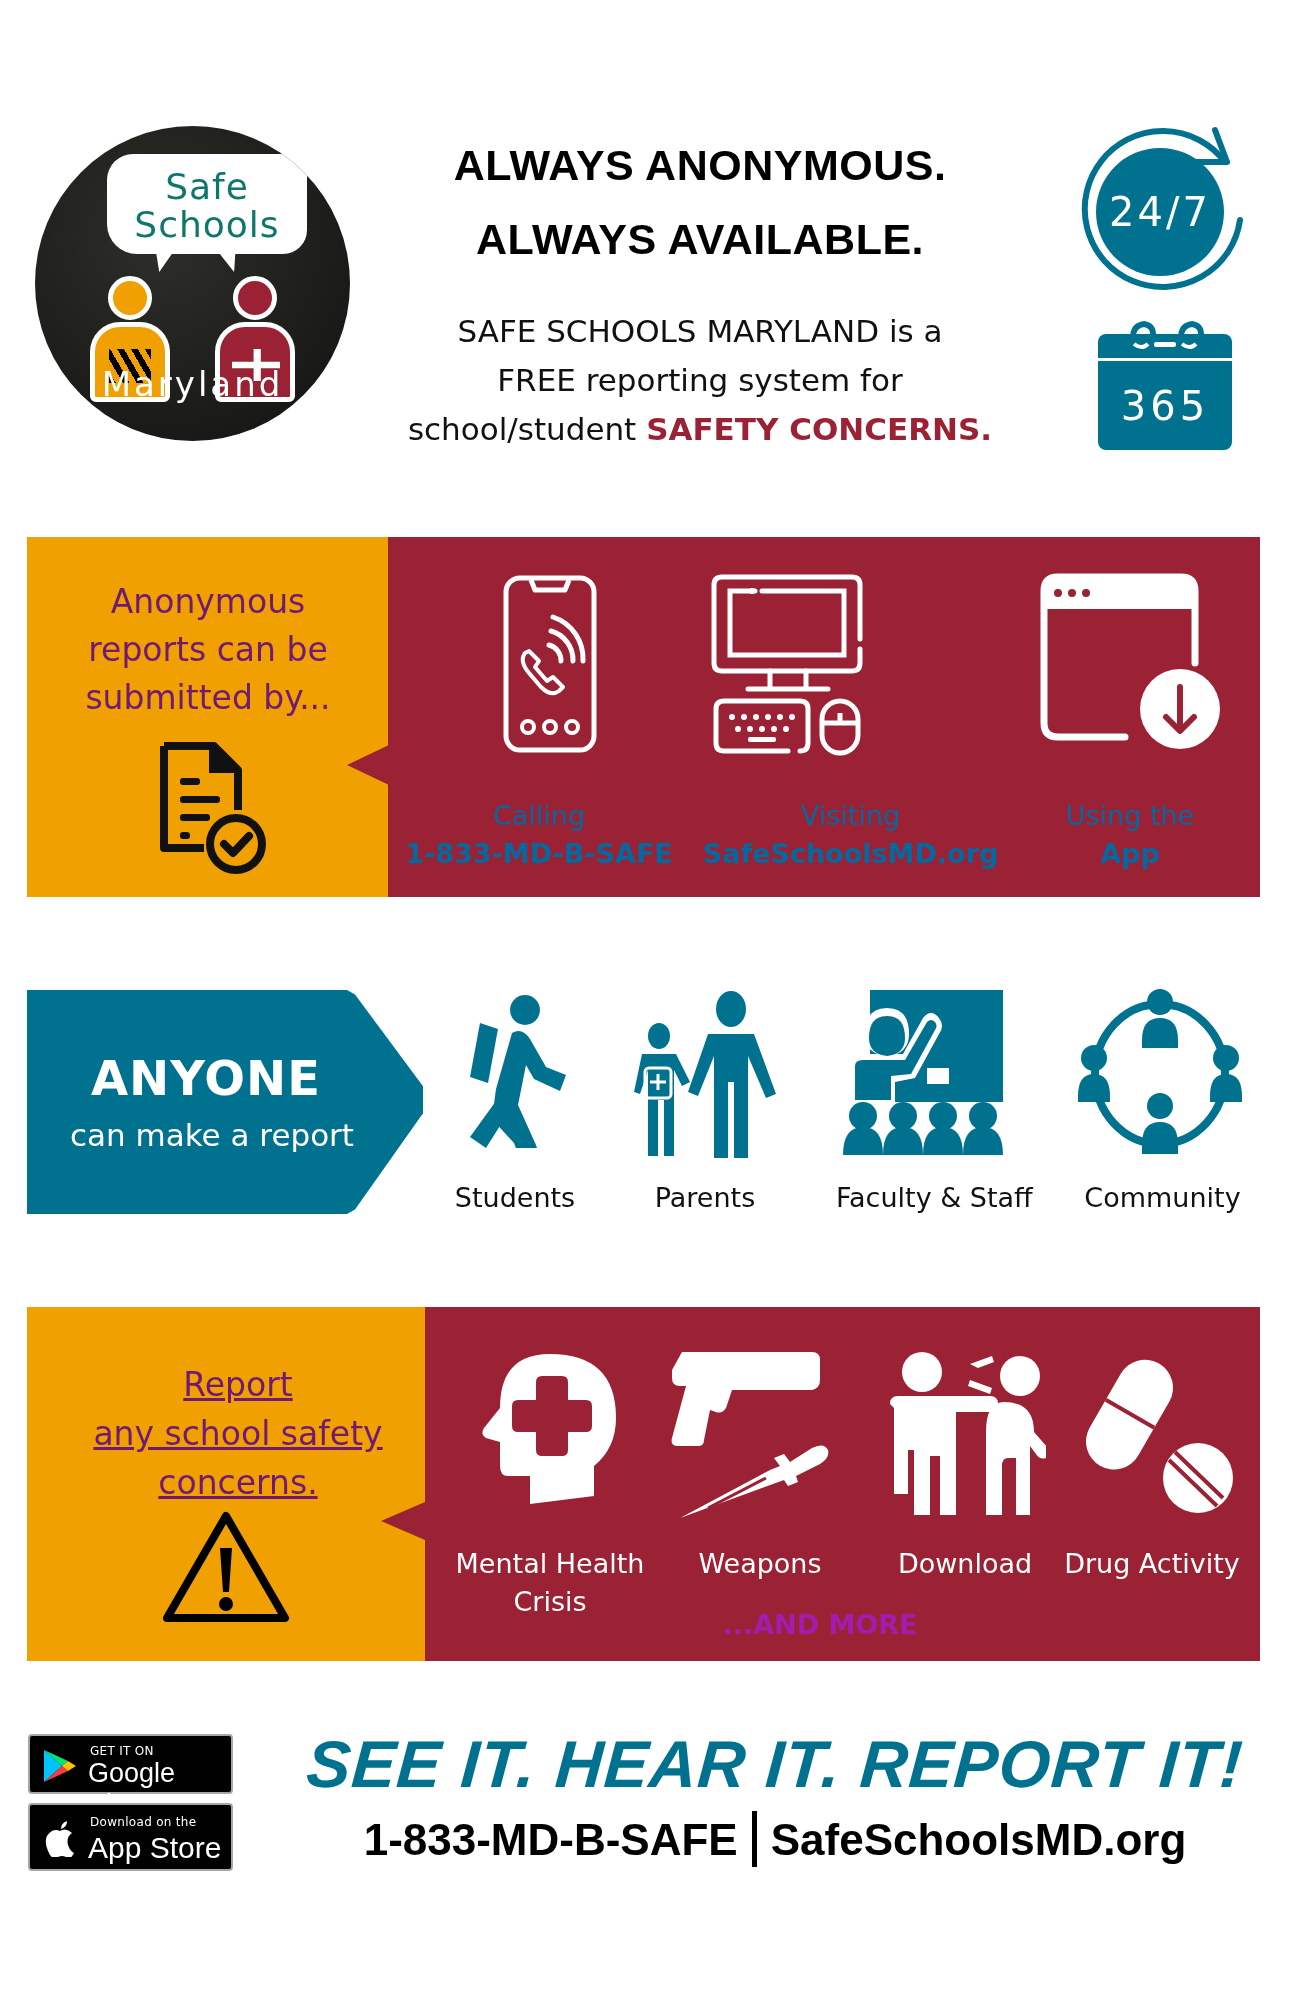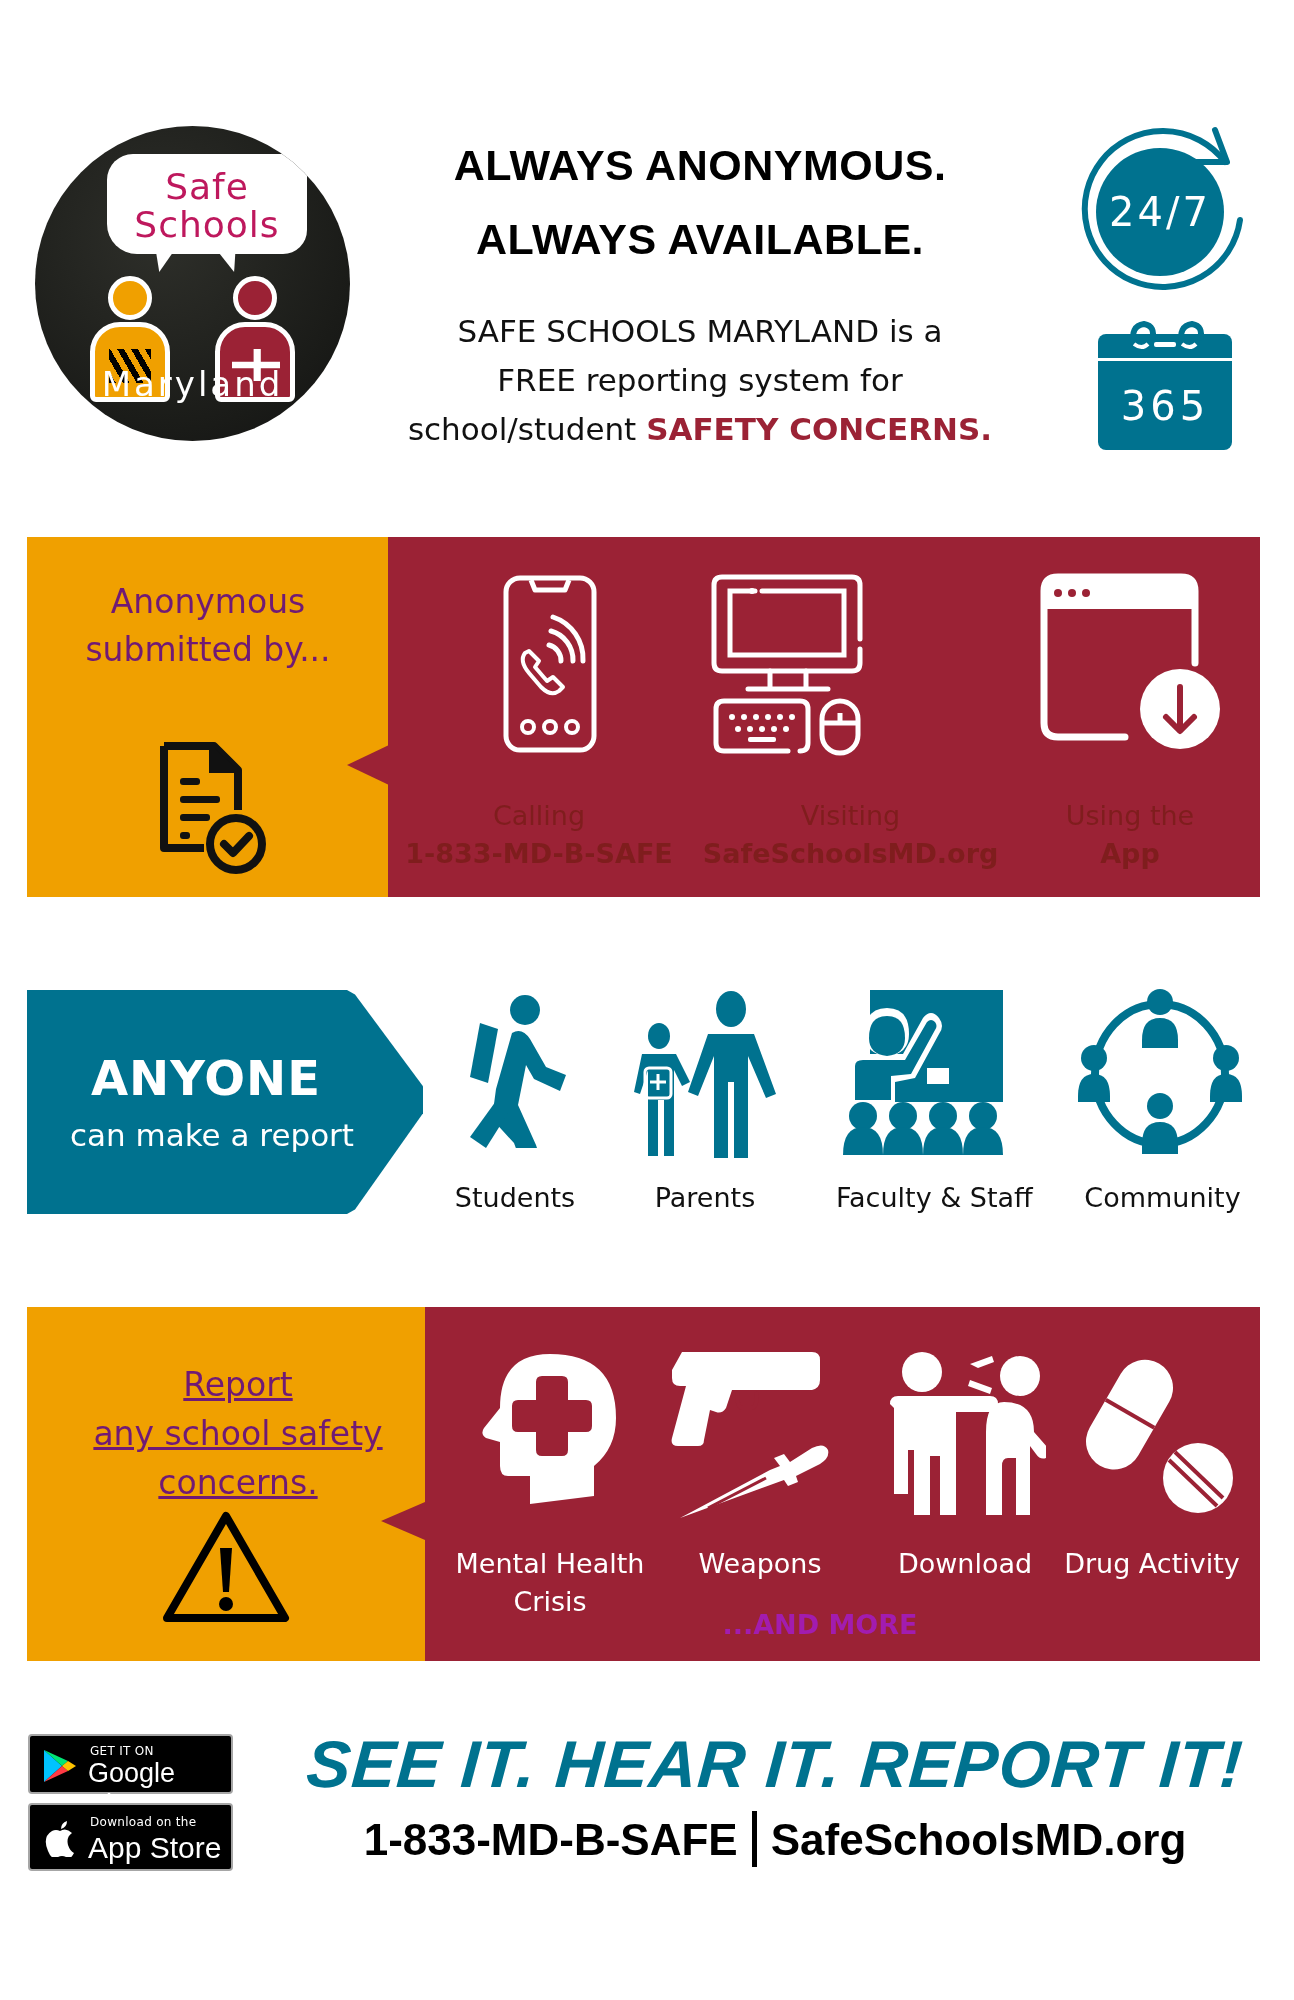--- a/index.html
+++ b/index.html
@@ -7,21 +7,21 @@
   body { position: relative; font-family: "DejaVu Sans", sans-serif; color: #111; }
   .abs { position: absolute; }
 
   
   .logo { left: 35px; top: 126px; width: 315px; height: 315px; border-radius: 50%;
           background: radial-gradient(circle at 40% 35%, #2e2f2a 0%, #1a1b18 70%, #111 100%); overflow: hidden; }
   .logo .bubble { position: absolute; left: 72px; top: 28px; width: 200px; height: 100px; background: #fff; border-radius: 26px 20px 24px 30px; }
   .logo .bubble::before, .logo .bubble::after { content: ""; position: absolute; top: 90px; border-left: 12px solid transparent; border-right: 12px solid transparent; border-top: 28px solid #fff; }
   .logo .bubble::before { left: 44px; transform: skewX(-15deg); }
   .logo .bubble::after { left: 110px; transform: skewX(20deg); }
-  .logo .bubble-text { position: absolute; left: 0; right: 0; top: 14px; text-align: center; font-size: 36px; line-height: 38px; color: #be185d; letter-spacing: 1px; }
+  .logo .bubble-text { position: absolute; left: 0; right: 0; top: 14px; text-align: center; font-size: 36px; line-height: 38px; color: #0f766e; letter-spacing: 1px; }
   .logo .person { position: absolute; width: 80px; height: 130px; }
   .logo .person .head { position: absolute; left: 18px; top: 0; width: 44px; height: 44px; border-radius: 50%; border: 5px solid #fff; }
   .logo .person .body { position: absolute; left: 0; top: 46px; width: 80px; height: 80px; border-radius: 30px 30px 6px 6px; border: 5px solid #fff; }
   .logo .p1 { left: 55px; top: 150px; }
   .logo .p1 .head, .logo .p1 .body { background: #f0a000; }
   .logo .p2 { left: 180px; top: 150px; }
   .logo .p2 .head, .logo .p2 .body { background: #9b2235; }
   .logo .flag1 { position: absolute; left: 14px; top: 22px; width: 42px; height: 34px;
                  background: repeating-linear-gradient(60deg, #000 0 6px, #f0a000 6px 12px); }
   .logo .flag2 { position: absolute; left: 12px; top: 22px; width: 48px; height: 32px; background: #fff;
@@ -40,21 +40,21 @@
   .band-maroon { background: #9b2235; }
 
   .b1-left { left: 27px; top: 537px; width: 362px; height: 360px; }
   .b1-right { left: 388px; top: 537px; width: 872px; height: 360px; }
   .b1-notch { left: 347px; top: 745px; width: 0; height: 0; border-top: 20px solid transparent; border-bottom: 20px solid transparent; border-right: 42px solid #9b2235; }
 
   .band-title { position: absolute; text-align: center; font-size: 33px; line-height: 48px; color: #701a75; }
   .b1-title { left: 27px; top: 578px; width: 362px; }
   .doc-icon { left: 158px; top: 740px; width: 110px; height: 135px; }
 
-  .method { position: absolute; text-align: center; color: #7f1d1d; }
+  .method { position: absolute; text-align: center; color: #0369a1; }
   .method .line1 { font-size: 27px; line-height: 38px; display: block; }
   .method .line2 { font-size: 27px; line-height: 38px; display: block; font-weight: 700; }
   .m-icon { position: absolute; }
 
   
   .anyone-tag { left: 27px; top: 990px; width: 400px; height: 224px; background: #00728f;
                 clip-path: polygon(0 0, 80% 0, 82% 2%, 99% 43%, 99% 55%, 82% 98%, 80% 100%, 0 100%); }
   .anyone-big { left: 27px; top: 1050px; width: 358px; text-align: center; color: #fff; font-size: 48px; font-weight: 700; letter-spacing: 1px; line-height: 56px; }
   .anyone-small { left: 27px; top: 1115px; width: 370px; text-align: center; color: #fff; font-size: 31px; line-height: 40px; }
 
@@ -141,20 +141,21 @@
     <text x="67" y="100" text-anchor="middle" fill="#fff" font-family="DejaVu Sans, sans-serif" font-size="40" letter-spacing="4">365</text>
   </svg>
 </div>
 
 <div class="abs band-orange b1-left"></div>
 <div class="abs band-maroon b1-right"></div>
 <div class="abs b1-notch"></div>
 
 <div class="band-title b1-title">
   <div>Anonymous</div>
+  <div>reports can be</div>
   <div>submitted by...</div>
 </div>
 
 <div class="abs doc-icon">
   <svg width="110" height="135" viewBox="0 0 110 135">
     <path d="M6 6 H56 L80 30 V70 M6 6 V108 H46" fill="none" stroke="#111" stroke-width="8" stroke-linejoin="round"></path>
     <path d="M54 6 V30 H80" fill="#111" stroke="#111" stroke-width="6"></path>
     <rect x="22" y="38" width="20" height="7" rx="3" fill="#111"></rect>
     <rect x="22" y="56" width="40" height="7" rx="3" fill="#111"></rect>
     <rect x="22" y="74" width="30" height="7" rx="3" fill="#111"></rect>

